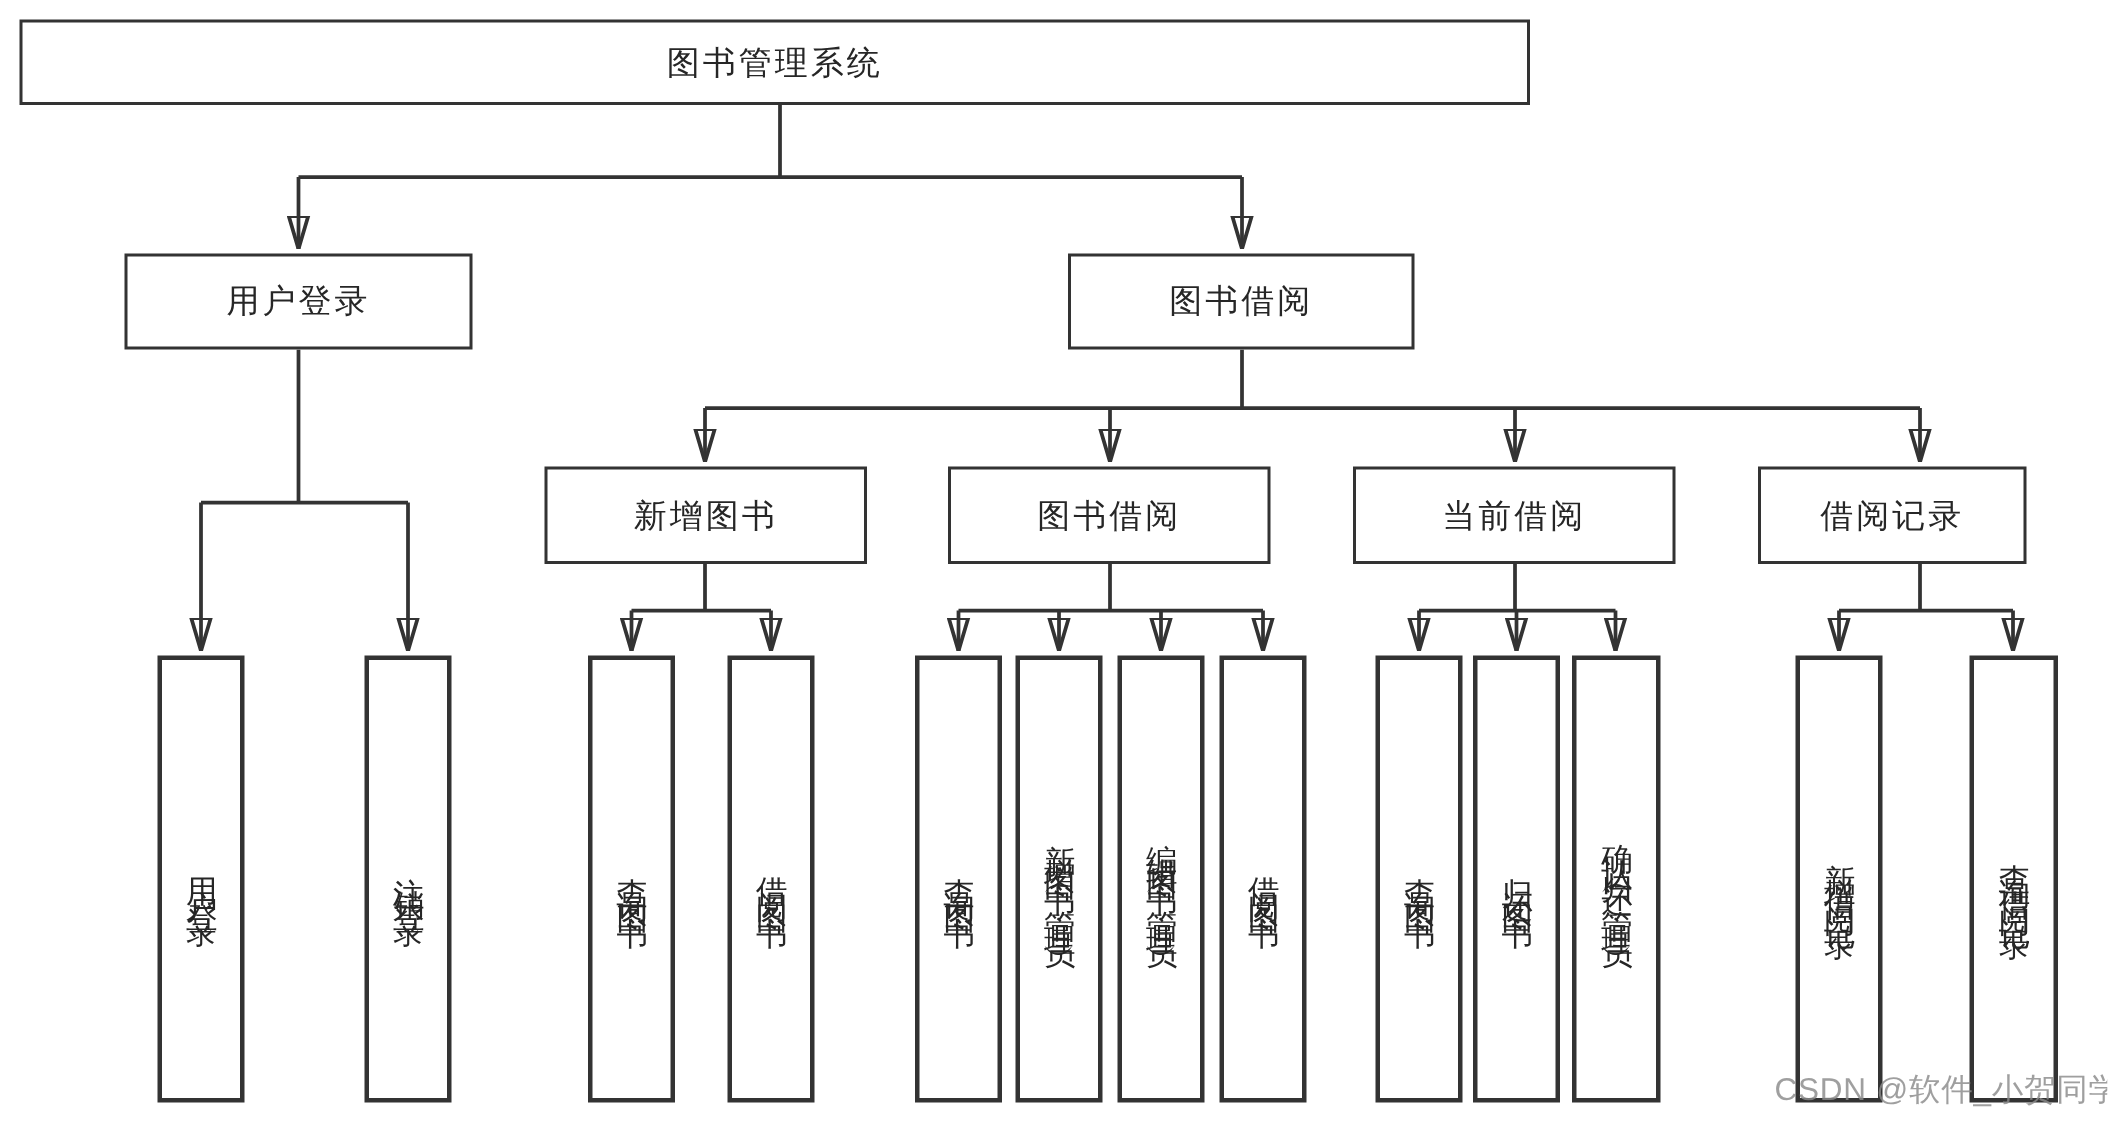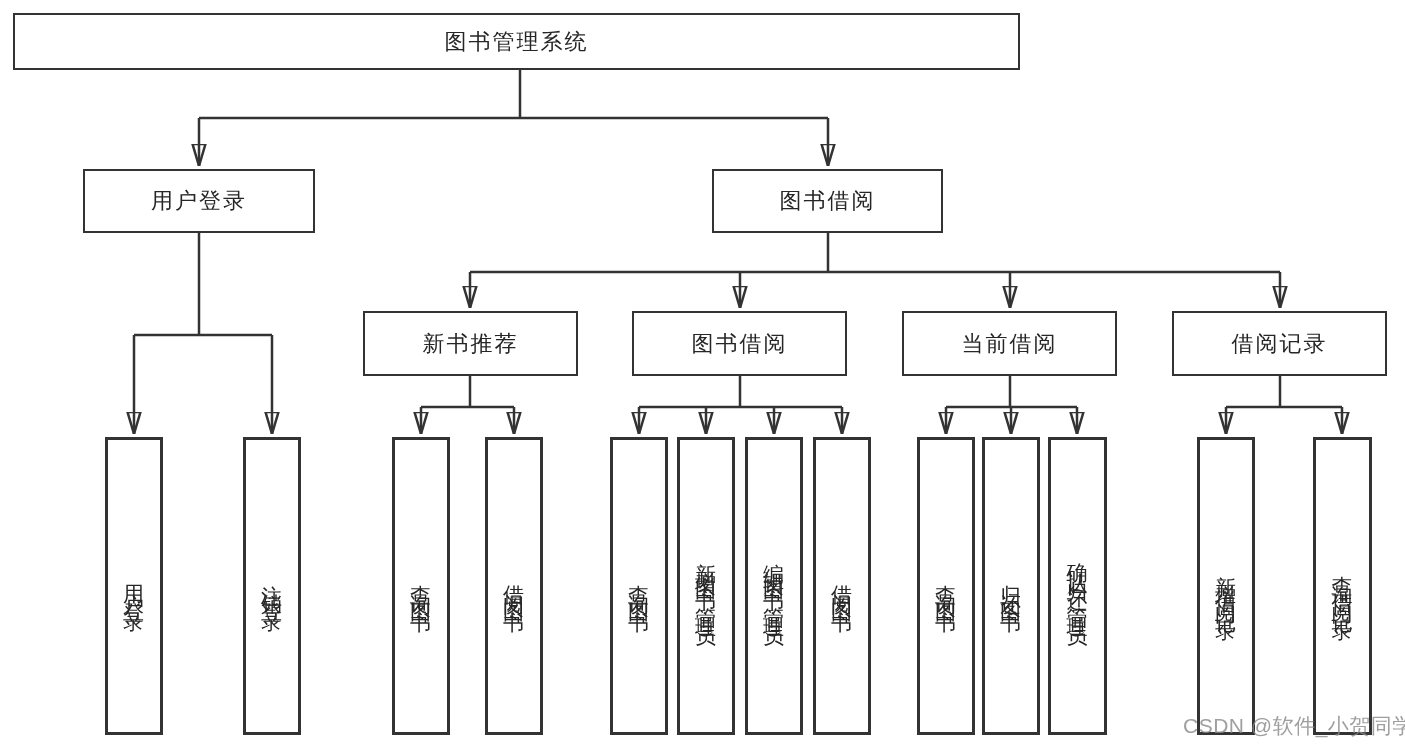--- a/index.html
+++ b/index.html
@@ -82,29 +82,29 @@
   </div>
 
   <div class="node lvl-h" style="left:83px;top:169px;width:232px;height:64px">
     <span class="lbl">用户登录</span>
   </div>
   <div class="node lvl-h" style="left:712px;top:169px;width:231px;height:64px">
     <span class="lbl">图书借阅</span>
   </div>
 
   <div class="node lvl-h" style="left:363px;top:311px;width:215px;height:65px">
-    <span class="lbl">新书推荐</span>
+    <span class="lbl">新增图书</span>
   </div>
   <div class="node lvl-h" style="left:902px;top:311px;width:215px;height:65px">
     <span class="lbl">当前借阅</span>
   </div>
   <div class="node lvl-h" style="left:632px;top:311px;width:215px;height:65px">
     <span class="lbl">图书借阅</span>
   </div>
-  <div class="node lvl-h" style="left:1172px;top:311px;width:215px;height:65px">
+  <div class="node lvl-h" style="left:1172px;top:311px;width:179px;height:65px">
     <span class="lbl">借阅记录</span>
   </div>
 
   <div class="node leaf" style="left:105px;top:437px;width:58px;height:298px">
     <span class="lbl">用户登录</span>
   </div>
   <div class="node leaf" style="left:243px;top:437px;width:58px;height:298px">
     <span class="lbl">注销登录</span>
   </div>
 

